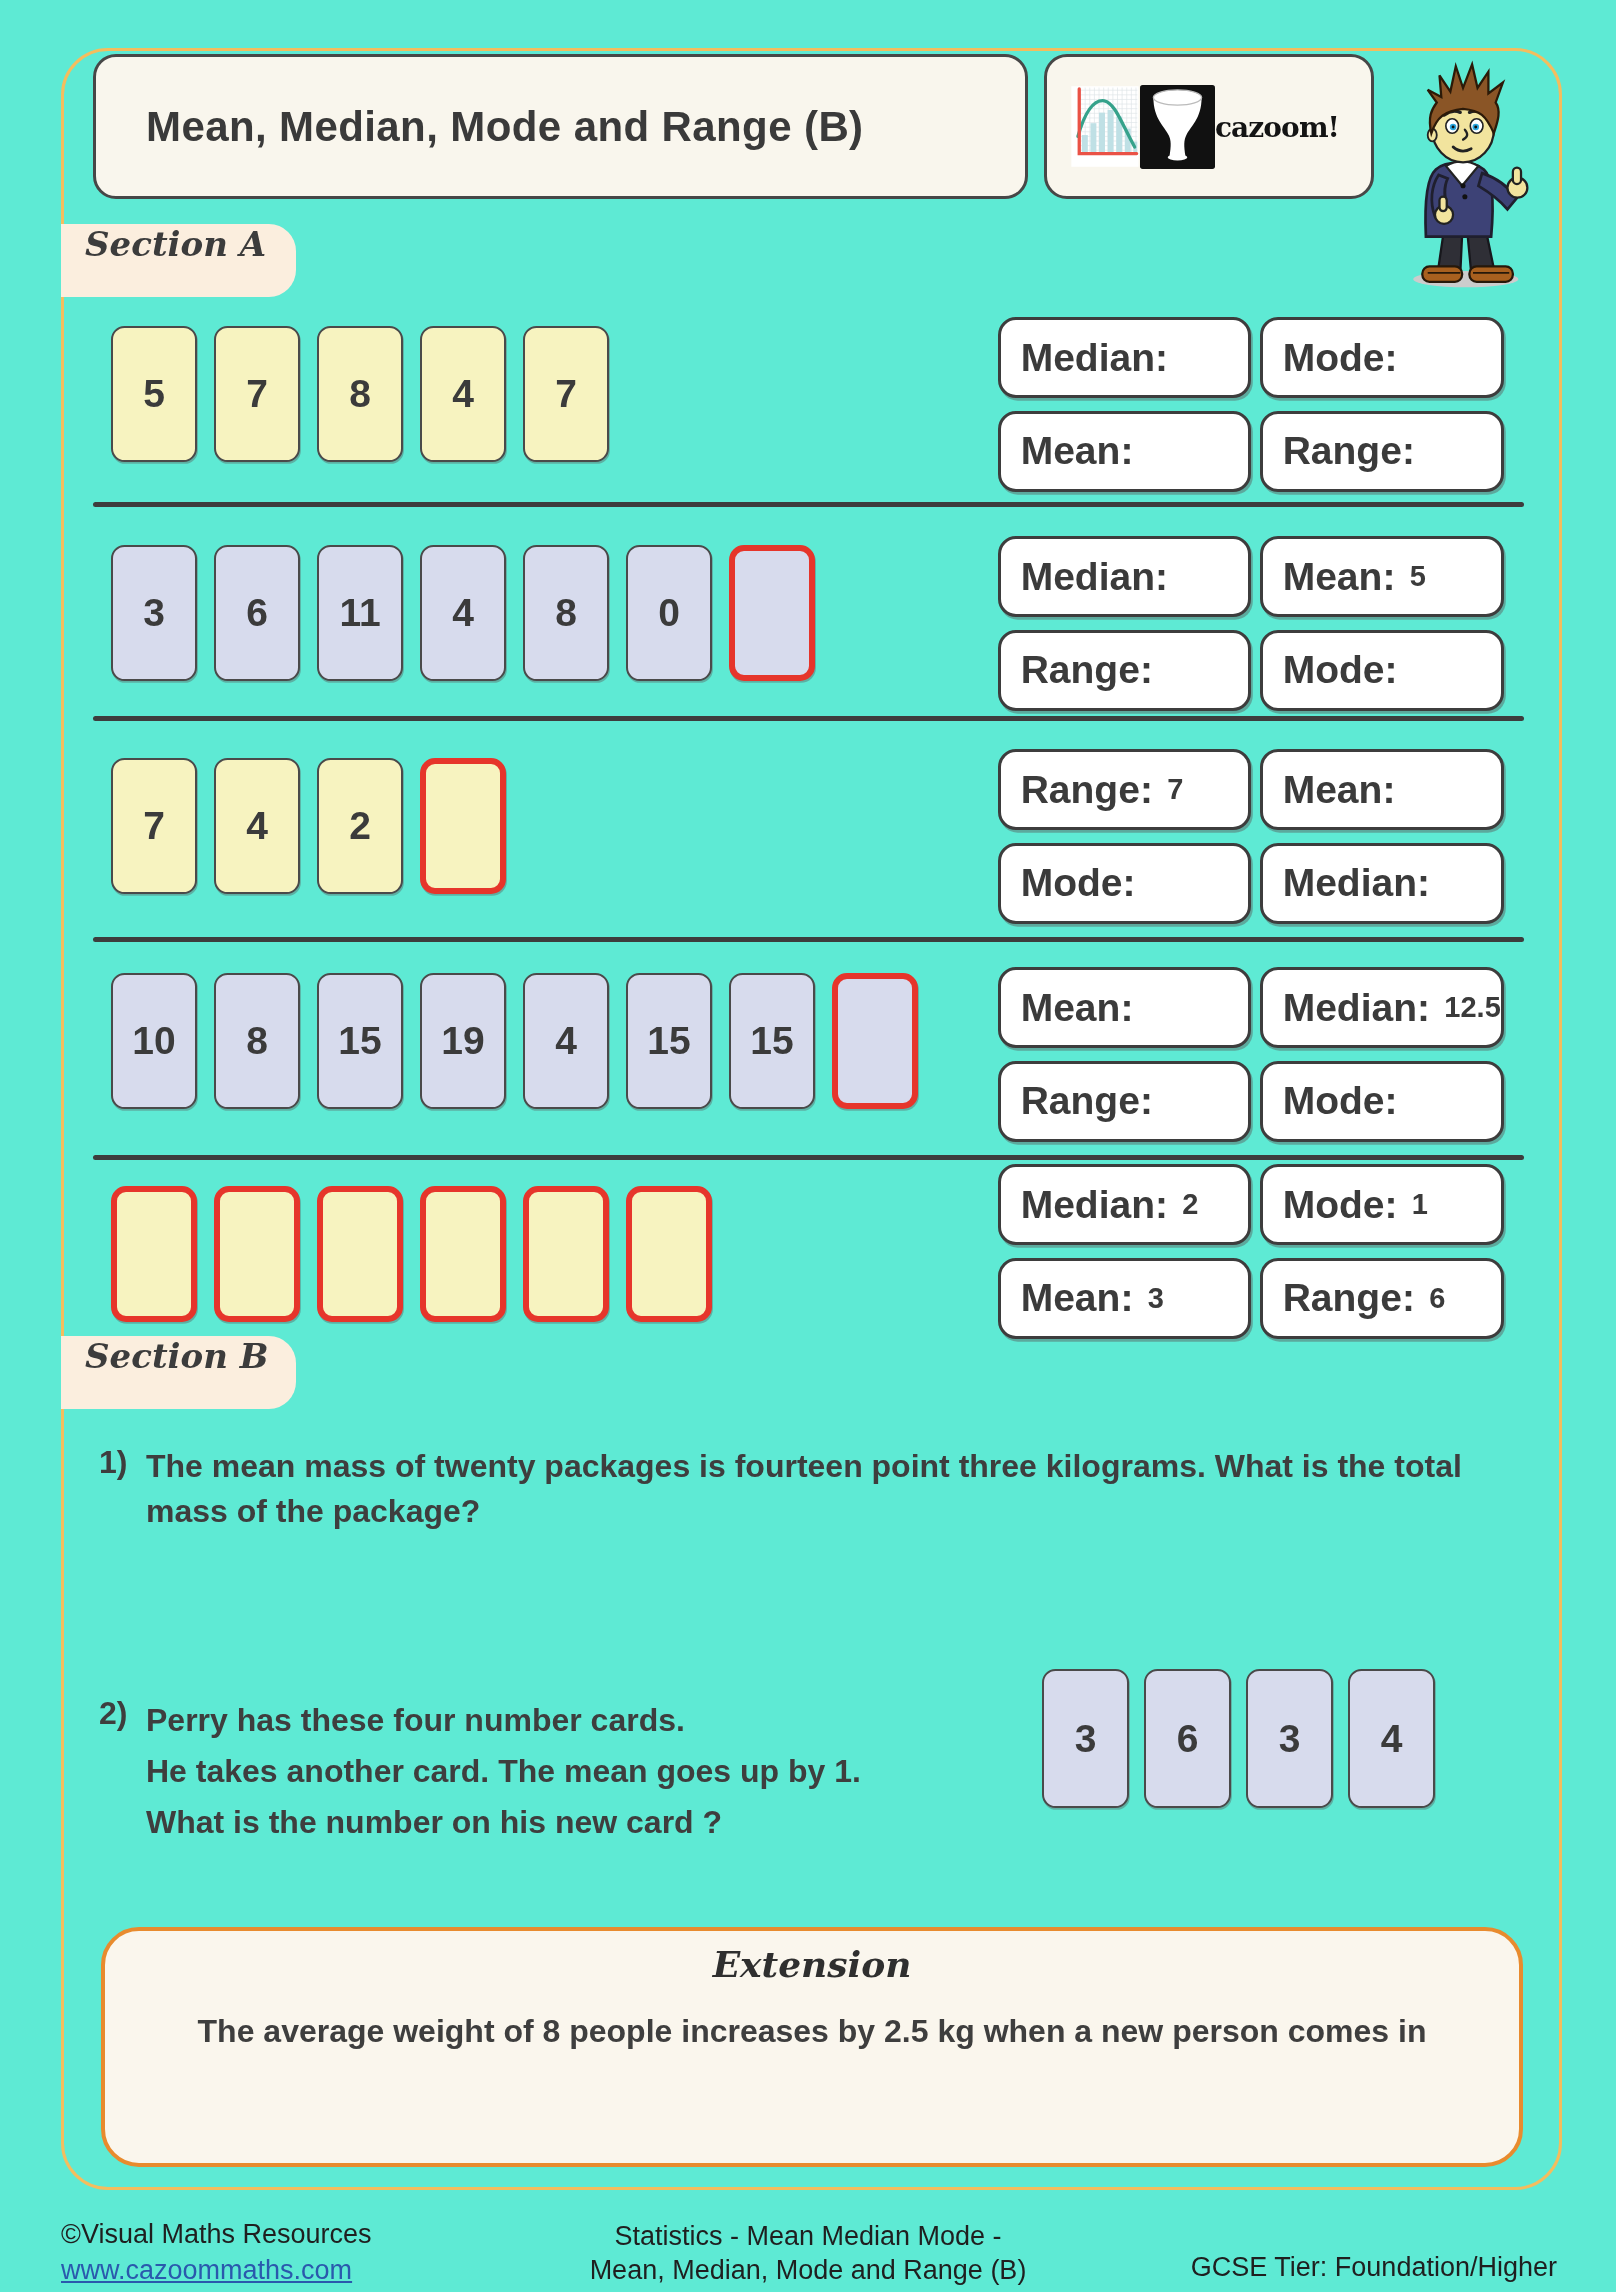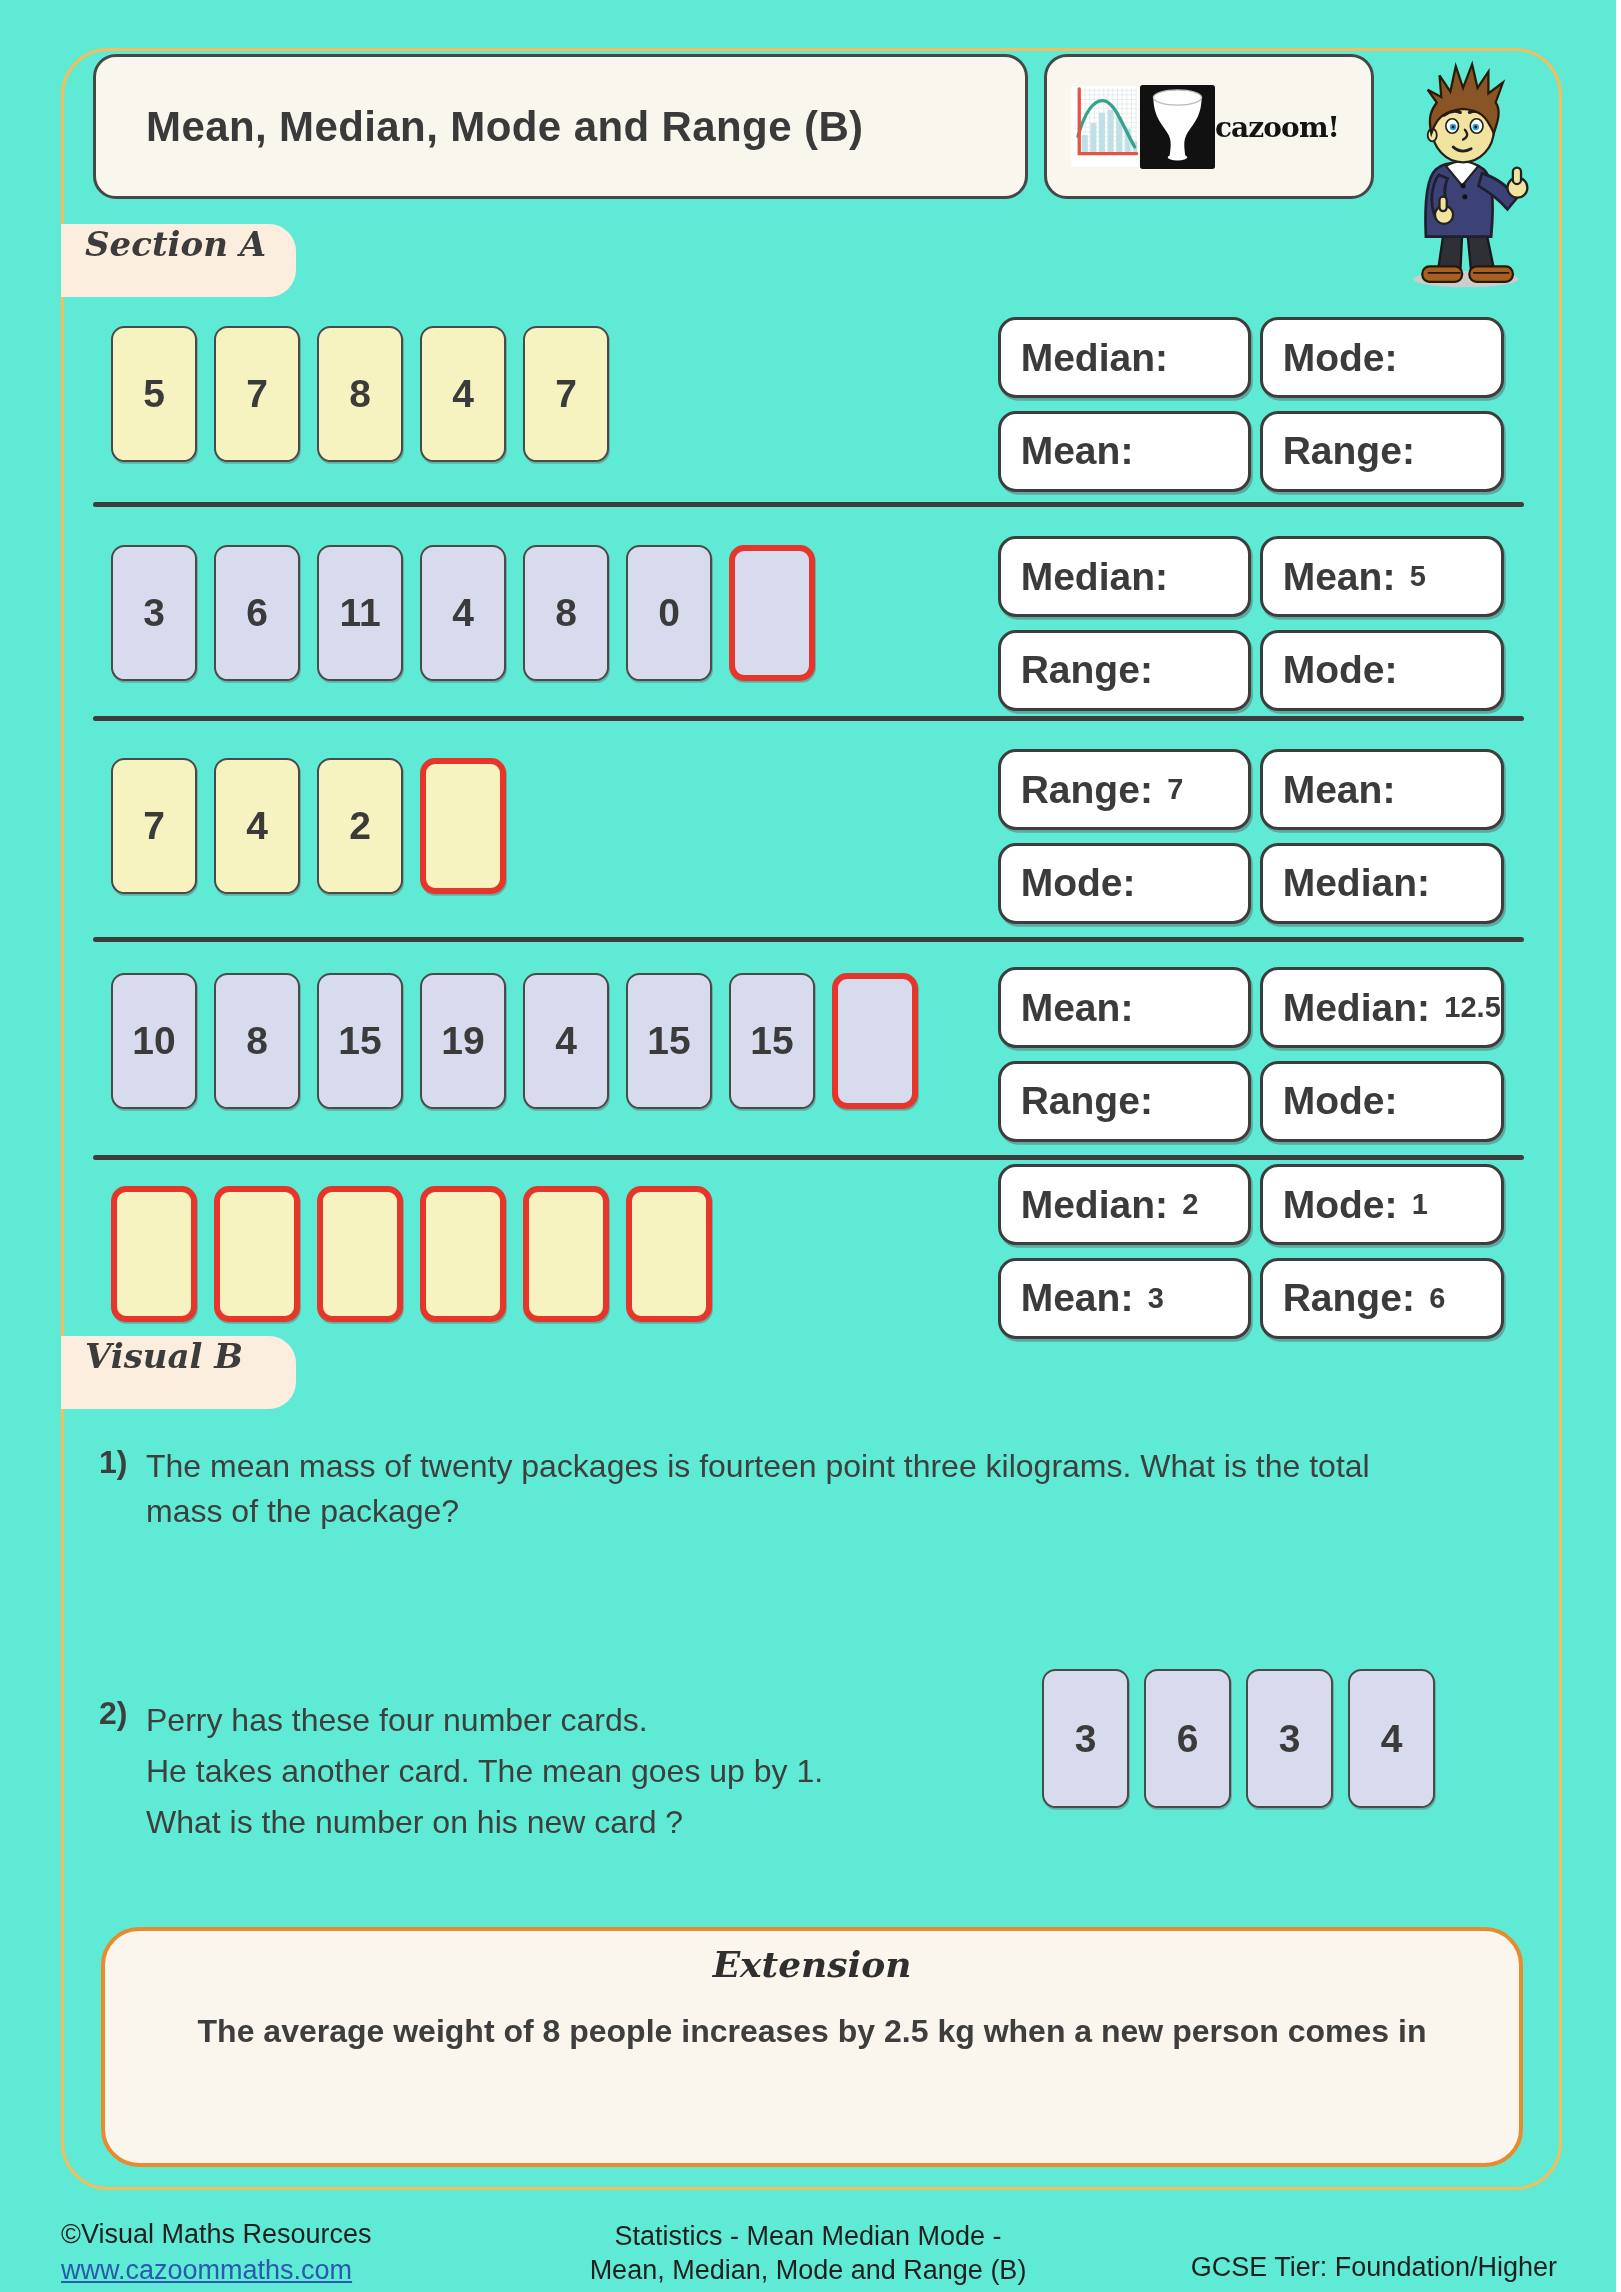--- a/index.html
+++ b/index.html
@@ -49,21 +49,21 @@
   .abox { background:#ffffff; border:3.6px solid #3d3d3d; border-radius:18px;
     display:flex; align-items:center; padding-left:19.7px; box-shadow:1.8px 2.7px 0 rgba(90,90,90,.45); }
   .abox .lbl { font-size:39px; font-weight:bold; color:#3b3b3b; }
   .abox .val { font-size:29px; font-weight:bold; color:#3b3b3b; margin-left:14.3px; }
 
   .divider { position:absolute; left:93px; width:1431px; height:4.5px; background:#3d3d3d; border-radius:2.7px; }
 
   
   .question { position:absolute; left:99px; display:flex; }
   .q-num { width:47px; font-size:32px; font-weight:bold; color:#3e3e3e; flex:0 0 auto; }
-  .q-lines div { font-size:32px; font-weight:normal; color:#3e3e3e; line-height:45px; }
+  .q-lines div { font-size:32px; font-weight:bold; color:#3e3e3e; line-height:45px; }
   .q1 { top:1444px; }
   .q2 { top:1695px; }
   .q2 .q-lines div { line-height:51px; }
 
   .q2-cards { position:absolute; left:1042px; top:1669px; display:flex; gap:15px; }
   .q2-cards .card { width:87px; height:139px; border-width:2.7px; }
 
   
   .extension { position:absolute; left:101px; top:1927px; width:1422px; height:240px;
     background:#faf6ed; border:4.5px solid #e88b2e; border-radius:38px; text-align:center; padding-top:12px; }
@@ -329,21 +329,21 @@
         <span class="lbl">Mean:</span>
         <span class="val">3</span>
       </div>
     <div class="abox">
         <span class="lbl">Range:</span>
         <span class="val">6</span>
       </div>
   </div>
 
   <div class="section-label b">
-    <span>Visual B</span>
+    <span>Section B</span>
   </div>
 
   <div class="question q1">
     <span class="q-num">1)</span>
     <div class="q-lines">
       <div>The mean mass of twenty packages is fourteen point three kilograms. What is the total</div>
       <div>mass of the package?</div>
     </div>
   </div>
 

